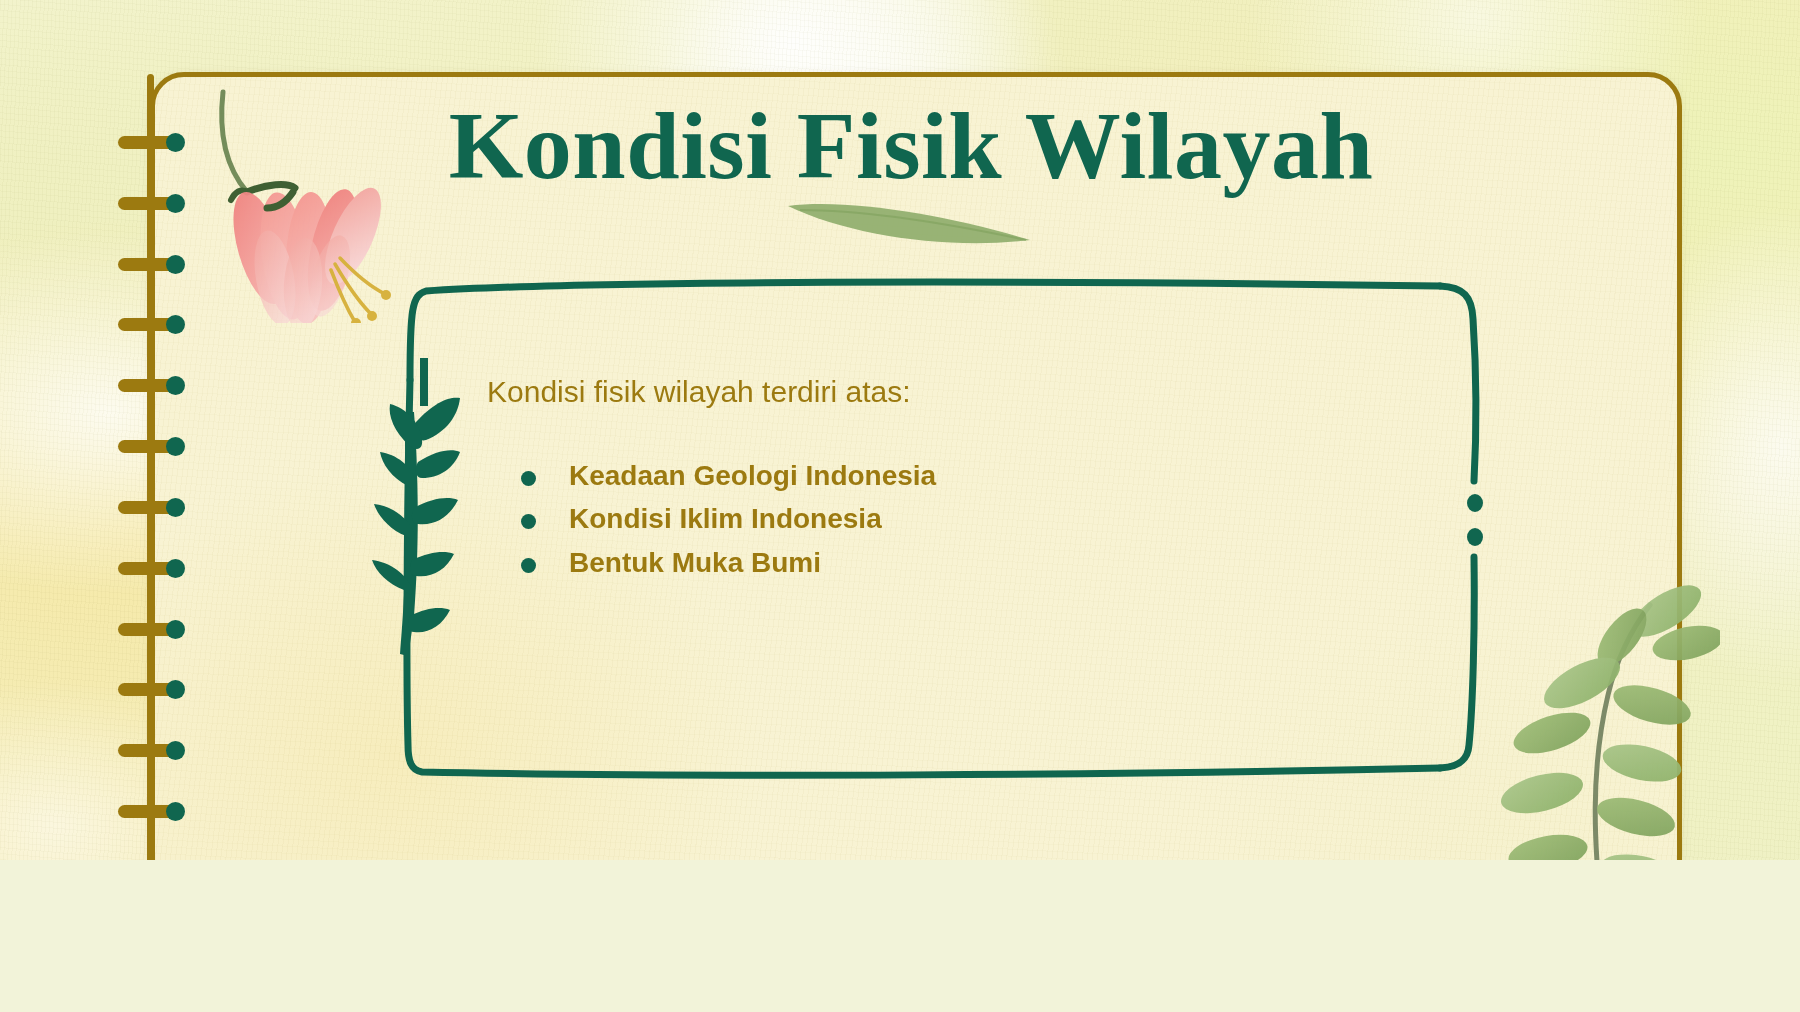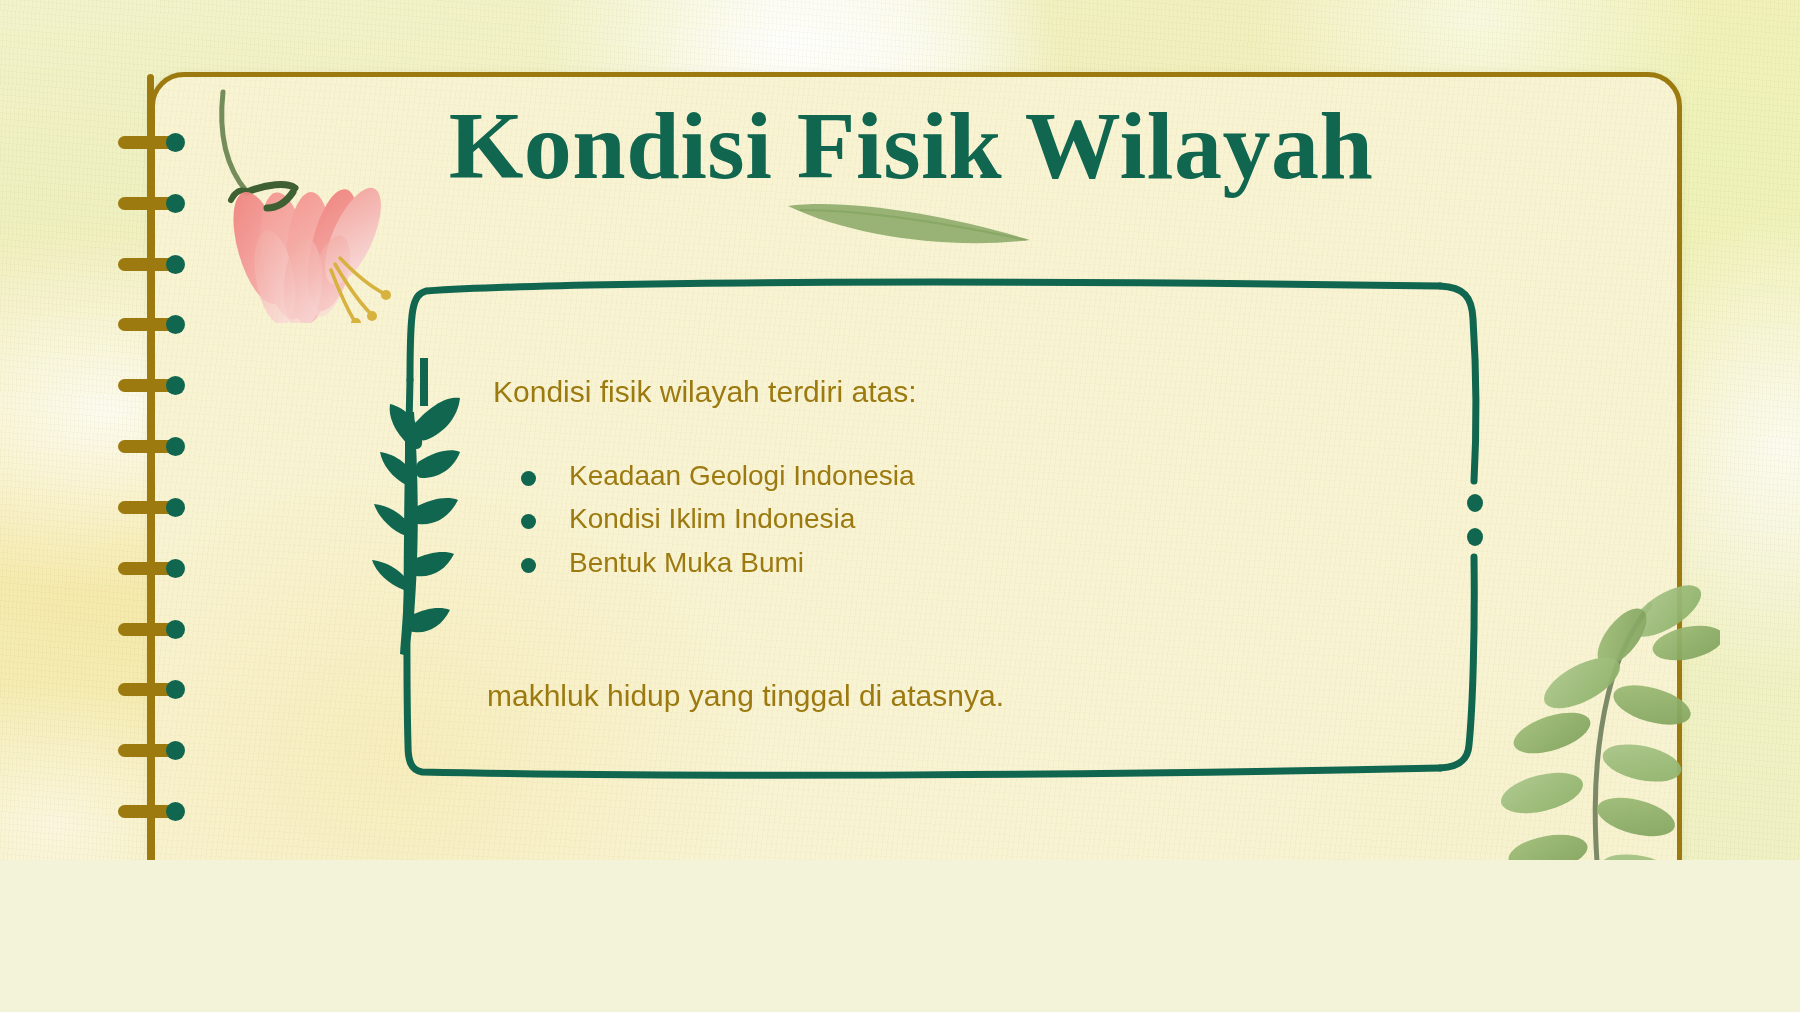--- a/index.html
+++ b/index.html
@@ -93,29 +93,29 @@
 
   
   .box-svg{position:absolute;left:400px;top:275px;z-index:10;}
 
   
   .content{
     position:absolute;left:487px;top:372px;width:880px;z-index:14;
     color:#9c7a10;
   }
   .lead{
-    font-size:30px;line-height:1.35;color:#9c7a10;margin:0 0 44px 6px;
+    font-size:30px;line-height:1.35;color:#9c7a10;margin:0 0 44px 0;
     font-family:"Liberation Sans", sans-serif;
   }
   ul.bullets{
     list-style:none;margin:0 0 50px 0;padding:0 0 0 34px;
   }
   ul.bullets li{
     position:relative;
-    font-size:28px;font-weight:400;line-height:1.38;
+    font-size:28px;font-weight:700;line-height:1.38;
     color:#9c7a10;padding-left:48px;margin:0 0 5px 0;
     font-family:"Liberation Sans", sans-serif;
   }
   ul.bullets li::before{
     content:"";position:absolute;left:0;top:14px;
     width:15px;height:15px;border-radius:50%;background:#10664f;
   }
   .closing{
     font-size:30px;line-height:1.42;color:#9c7a10;margin:0;
     font-family:"Liberation Sans", sans-serif;
@@ -230,21 +230,20 @@
 
   <div class="content">
     <p class="lead">Kondisi fisik wilayah terdiri atas:</p>
     <ul class="bullets" id="bullet-list">
         <li>Keadaan Geologi Indonesia</li>
         <li>Kondisi Iklim Indonesia</li>
         <li>Bentuk Muka Bumi</li>
       </ul>
     <p class="closing">
       <br>
-      <span>makhluk hidup yang tinggal di atasnya.</span>
     </p>
   </div>
 
   <svg class="art-behind" style="left:1490px;top:585px;" width="230" height="330" viewBox="0 0 230 330">
     <defs>
       <linearGradient id="lf" x1="0" y1="0" x2="1" y2="1">
         <stop offset="0%" stop-color="#9fbd78"></stop>
           <stop offset="100%" stop-color="#7fa25c"></stop>
       </linearGradient>
       <linearGradient id="lf2" x1="0" y1="0" x2="1" y2="1">

